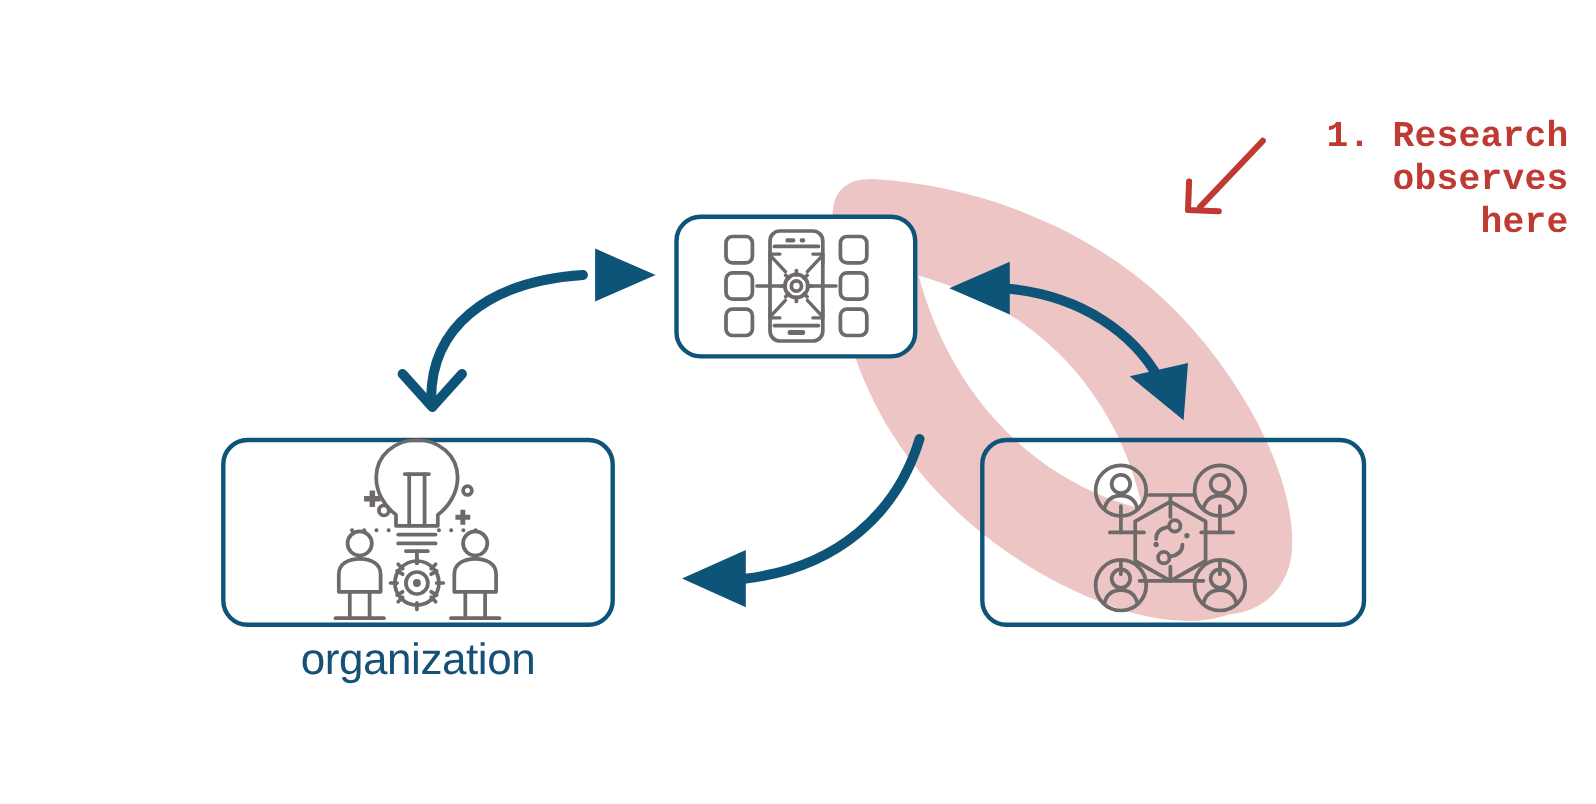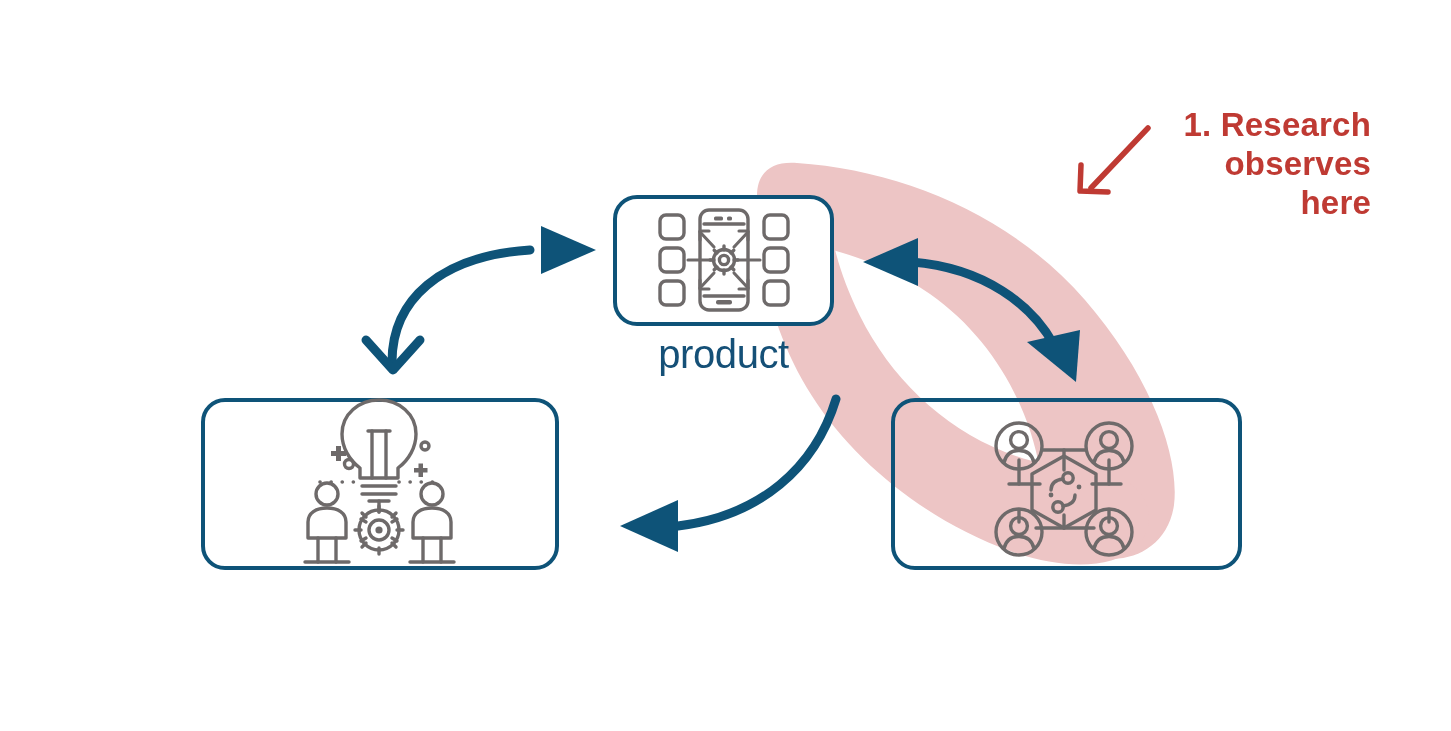--- a/index.html
+++ b/index.html
@@ -265,21 +265,21 @@
       <path d="M 836 399 C 815 468, 760 516, 678 526" fill="none" stroke="#0E5378" stroke-width="9" stroke-linecap="round"></path>
       <polygon points="620,526 678,500 678,552" fill="#0E5378"></polygon>
     </g>
 
     <g>
       <line x1="1148" y1="128" x2="1091" y2="188" stroke="#BF3A33" stroke-width="5.5" stroke-linecap="round"></line>
       <polyline points="1081,165 1080,191 1108,192" fill="none" stroke="#BF3A33" stroke-width="5.5" stroke-linecap="round" stroke-linejoin="round"></polyline>
     </g>
   </svg>
 
-  <div class="node-label" style="left:615px; top:332px; width:217px;">product</div>
-
-
-
-  <div class="annotation-text" style="left:1101px; top:106px; width:270px;">1. Research
+
+  <div class="node-label" style="left:203px; top:578px; width:354px;">organization</div>
+
+
+  <div class="annotation-text" style="left:1156px; top:106px; width:270px;font-family:Liberation Mono, monospace;">1. Research
 observes
 here</div>
 
 </div>
 
 </body></html>

